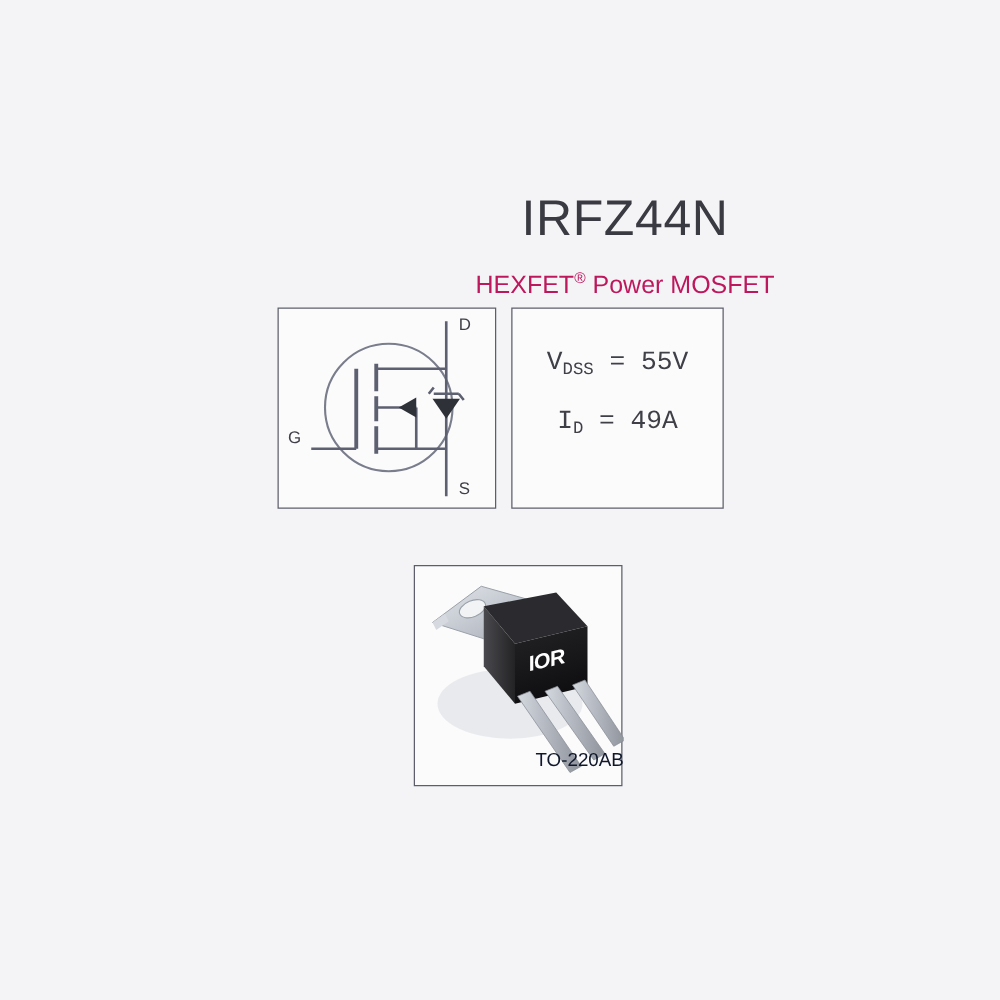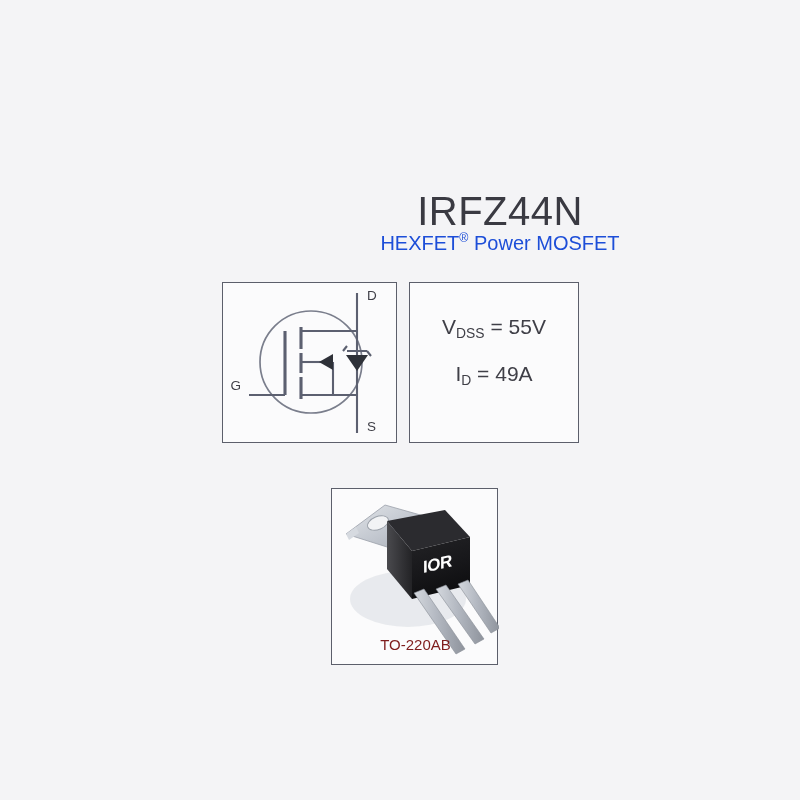--- a/index.html
+++ b/index.html
@@ -15,44 +15,43 @@
     position: relative;
     overflow: hidden;
     -webkit-font-smoothing: antialiased;
   }
 
   .sheet {
     position: absolute;
     left: 0; top: 0;
     width: 800px;
     height: 726px;
-    margin-top: 36px;
   }
 
   
   .title {
     position: absolute;
     left: 200px;
     top: 155px;
     width: 600px;
     text-align: center;
     font-size: 40px;
     letter-spacing: 0.5px;
     color: #3a3a42;
     line-height: 1;
     white-space: nowrap;
   }
   .subtitle {
     position: absolute;
     left: 200px;
-    top: 197px;
+    top: 218px;
     width: 600px;
     text-align: center;
     font-size: 20px;
-    color: #1d4ed8;
+    color: #be185d;
     line-height: 1;
     white-space: nowrap;
   }
   .subtitle sup {
     font-size: 0.62em;
     vertical-align: super;
     line-height: 0;
   }
 
   
@@ -88,20 +87,21 @@
 
   
   .spec-line {
     font-size: 21px;
     color: #3f3f47;
     white-space: nowrap;
     line-height: 1;
     margin: 0;
     padding: 0;
     text-align: center;
+    font-family: Liberation Mono, monospace;
   }
   .spec-line:nth-child(1) { margin-bottom: 26px; }
   .spec-line:nth-child(2) { margin-bottom: 26px; }
   .spec-line sub {
     font-size: 0.66em;
     vertical-align: baseline;
     position: relative;
     top: 0.30em;
     line-height: 0;
   }
@@ -149,23 +149,23 @@
     top: 0;
     width: 167px;
     height: 177px;
     display: block;
   }
   .pkg-label {
     position: absolute;
     left: 0;
     bottom: 12px;
     width: 167px;
-    text-align: center;
+    text-align: right;
     font-size: 15px;
-    color: #7f1d1d;
+    color: #0f172a;
     line-height: 1;
     white-space: nowrap;
   }
   .ior-text {
     font-family: "Liberation Sans", sans-serif;
     font-weight: bold;
     font-size: 17px;
     fill: #ffffff;
     letter-spacing: -0.5px;
   }

